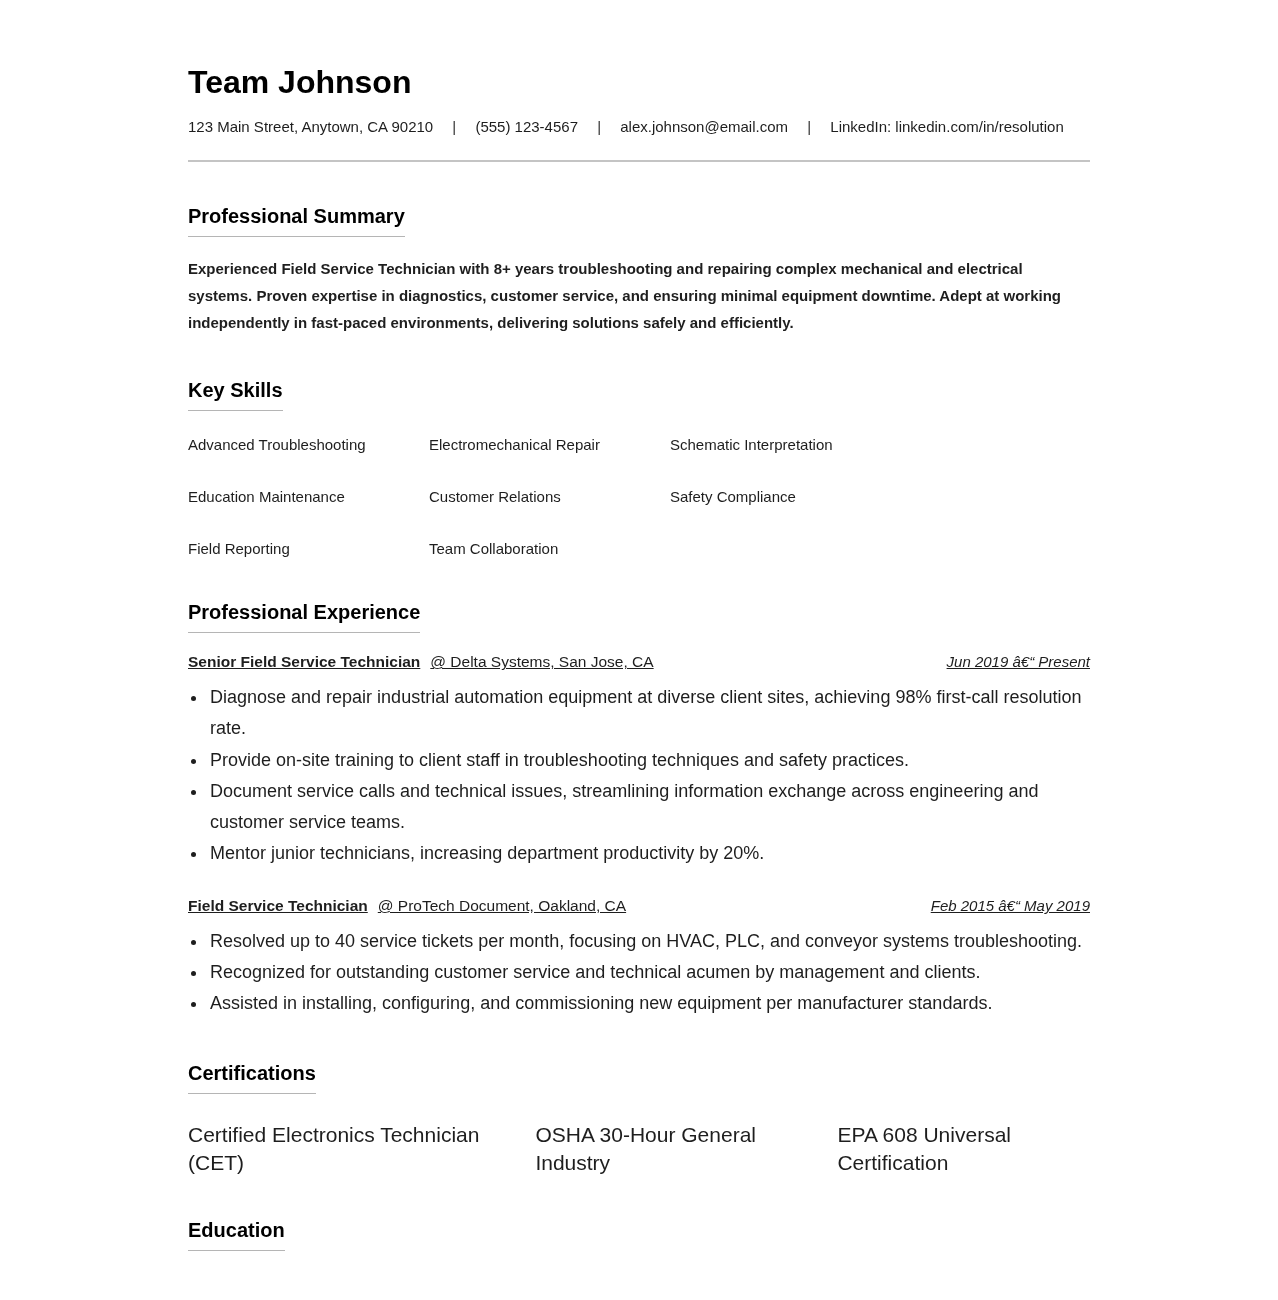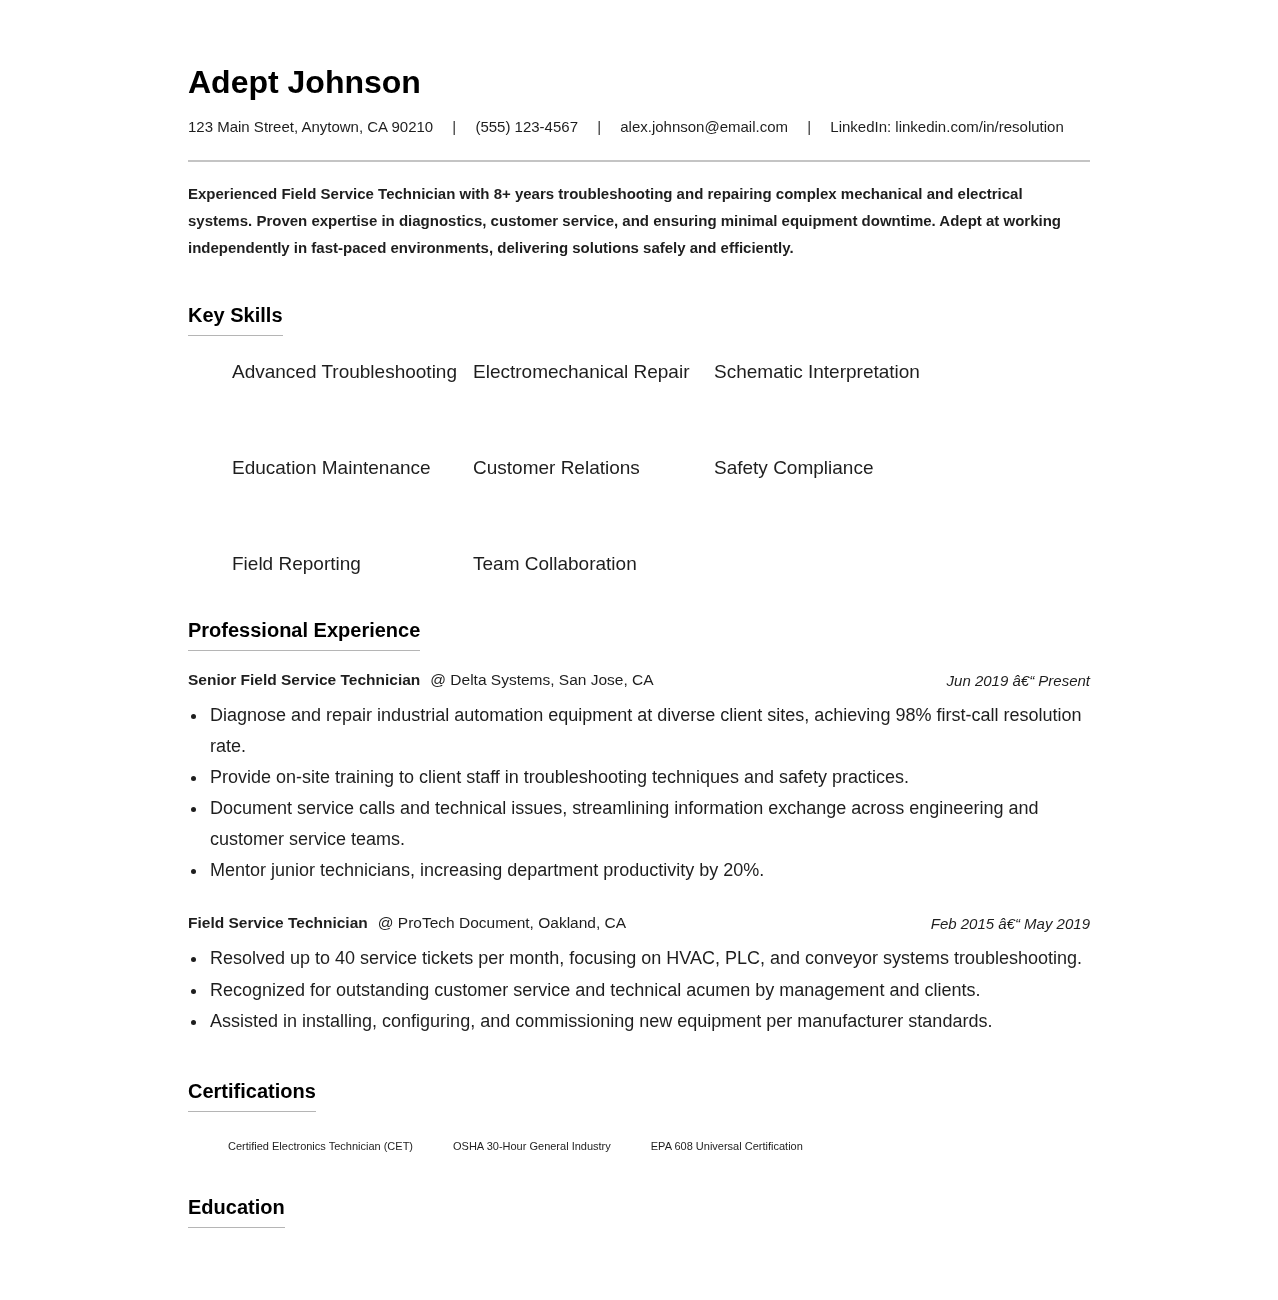--- a/index.html
+++ b/index.html
@@ -61,32 +61,32 @@
     margin: 18px 0 0 0;
     font-size: 15px;
     line-height: 1.8;
     font-weight: bold;
   }
 
   .skills-grid {
     margin-top: 25px;
     display: grid;
     grid-template-columns: repeat(3, 241px);
-    row-gap: 73px;
-    font-size: 19px;
+    row-gap: 34px;
+    font-size: 15px;
     line-height: 1.2;
-    margin-left: 44px;
   }
 
   .job { margin-top: 20px; }
   .job + .job { margin-top: 28px; }
   .entry-line {
     display: flex;
     justify-content: space-between;
-    align-items: flex-end;
+    align-items: flex-start;
+    text-decoration: underline;
   }
   .entry-left { font-size: 15.5px; }
   .entry-role { font-weight: bold; }
   .entry-org  { font-weight: normal; margin-left: 10px; }
   .entry-dates {
     font-style: italic;
     font-size: 15px;
     white-space: nowrap;
     margin-left: 20px;
   }
@@ -95,47 +95,47 @@
     padding-left: 20px;
     font-size: 18px;
     line-height: 1.73;
   }
   .job-bullets li { padding-left: 2px; }
 
   .certs-row {
     margin-top: 27px;
     display: flex;
     gap: 40px;
-    font-size: 11px;
+    font-size: 21px;
     line-height: 1.3;
-    margin-left: 40px;
   }
 
   .edu-line { margin-top: 20px; }
 </style>
 </head>
 <body>
 
 <div class="page">
 
   <header>
-    <h1 class="name">Adept Johnson</h1>
+    <h1 class="name">Team Johnson</h1>
     <div class="contact-line">
       <span>123 Main Street, Anytown, CA 90210</span>
       <span class="contact-sep">|</span>
       <span>(555) 123-4567</span>
       <span class="contact-sep">|</span>
       <span>alex.johnson@email.com</span>
       <span class="contact-sep">|</span>
       <span>LinkedIn: linkedin.com/in/resolution</span>
     </div>
     <hr class="header-rule">
   </header>
 
   <section>
+    <h2 class="section-title">Professional Summary</h2>
     <p class="summary-text">Experienced Field Service Technician with 8+ years troubleshooting and repairing complex mechanical and electrical systems. Proven expertise in diagnostics, customer service, and ensuring minimal equipment downtime. Adept at working independently in fast-paced environments, delivering solutions safely and efficiently.</p>
   </section>
 
   <section>
     <h2 class="section-title">Key Skills</h2>
     <div class="skills-grid">
       <div>Advanced Troubleshooting</div>
       <div>Electromechanical Repair</div>
       <div>Schematic Interpretation</div>
       <div>Education Maintenance</div>

